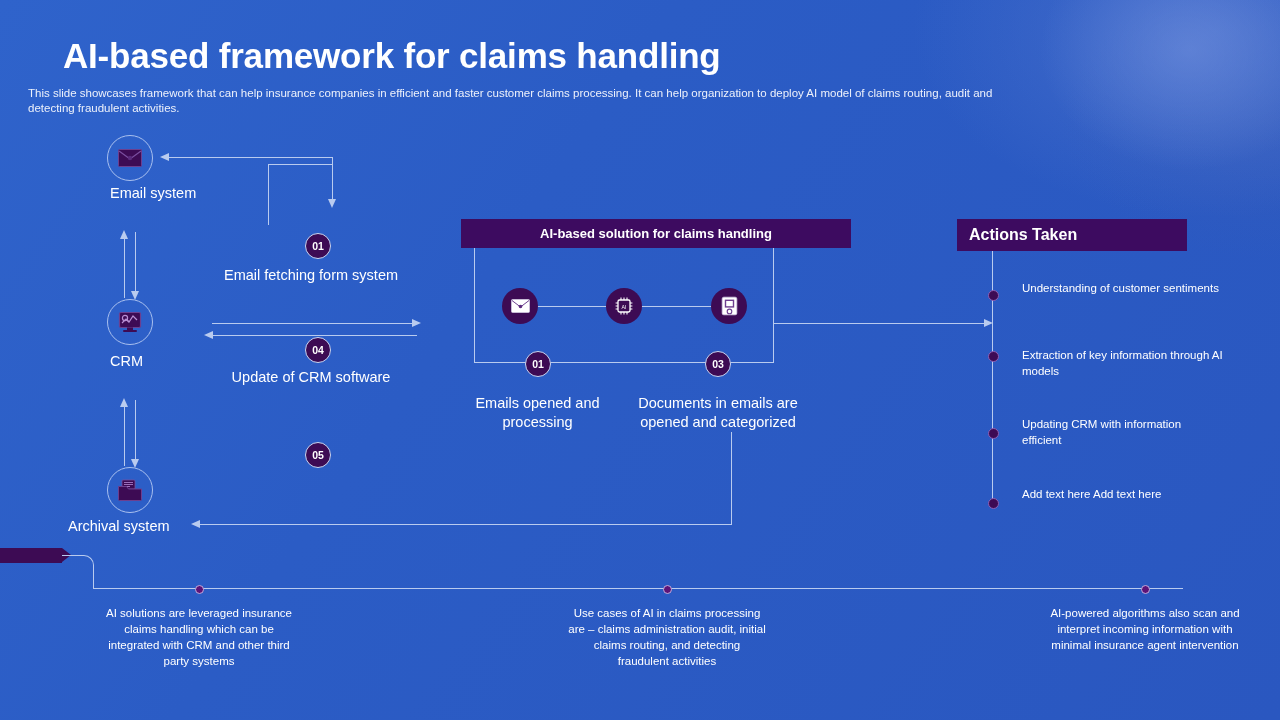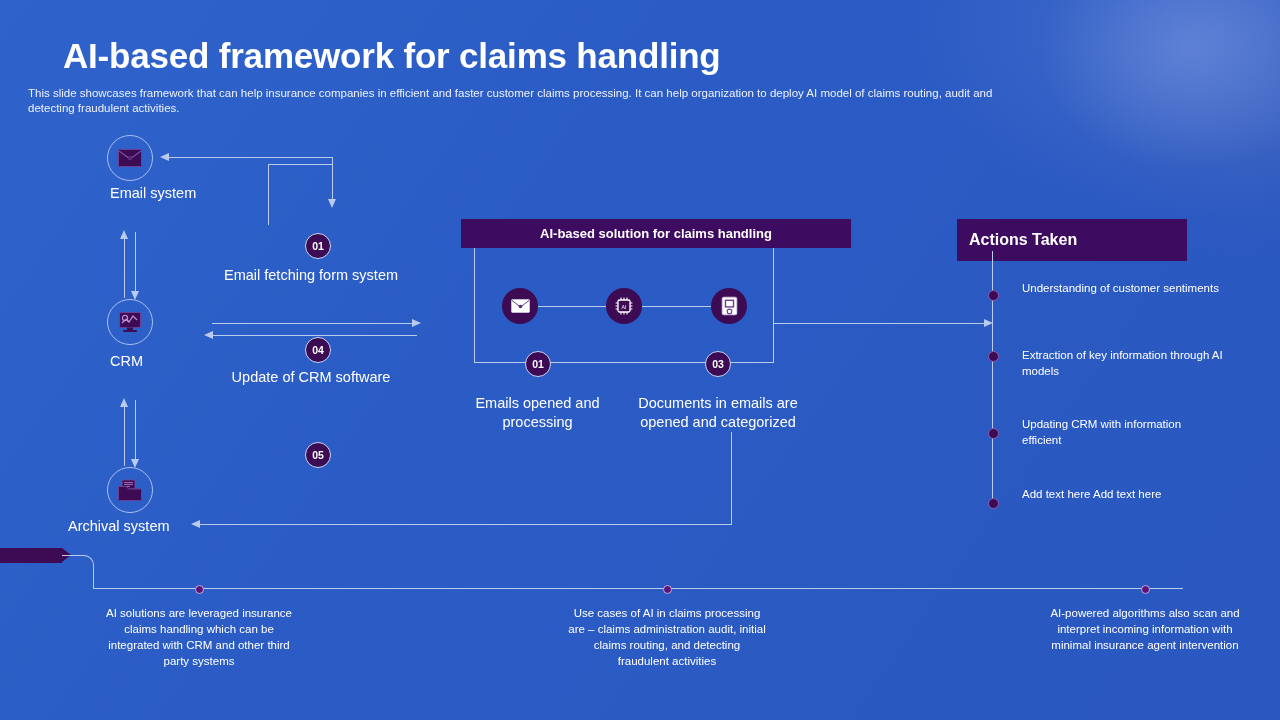--- a/index.html
+++ b/index.html
@@ -58,21 +58,21 @@
   .arr-left{border-top:4.5px solid transparent;border-bottom:4.5px solid transparent;border-right:9px solid #b9cbef;}
   .arr-right{border-top:4.5px solid transparent;border-bottom:4.5px solid transparent;border-left:9px solid #b9cbef;}
   .arr-up{border-left:4.5px solid transparent;border-right:4.5px solid transparent;border-bottom:9px solid #b9cbef;}
   .arr-down{border-left:4.5px solid transparent;border-right:4.5px solid transparent;border-top:9px solid #b9cbef;}
   
   .panel-head{
     position:absolute;background:#3d0b60;display:flex;align-items:center;
     font-size:13px;font-weight:bold;color:#ffffff;
   }
   .panel-head.center{left:461px;top:219px;width:390px;height:29px;justify-content:center;}
-  .panel-head.actions{left:957px;top:219px;width:218px;height:42px;padding-left:12px;font-size:16px;}
+  .panel-head.actions{left:957px;top:219px;width:218px;height:32px;padding-left:12px;font-size:16px;}
   .panel-box{
     position:absolute;left:474px;top:248px;width:300px;height:115px;
     border:1px solid #b9cbef;border-top:none;box-sizing:border-box;
   }
   .flow-circle{
     position:absolute;width:36px;height:36px;border-radius:50%;background:#3d0b54;
     display:flex;align-items:center;justify-content:center;
   }
   
   .tl-dot{

